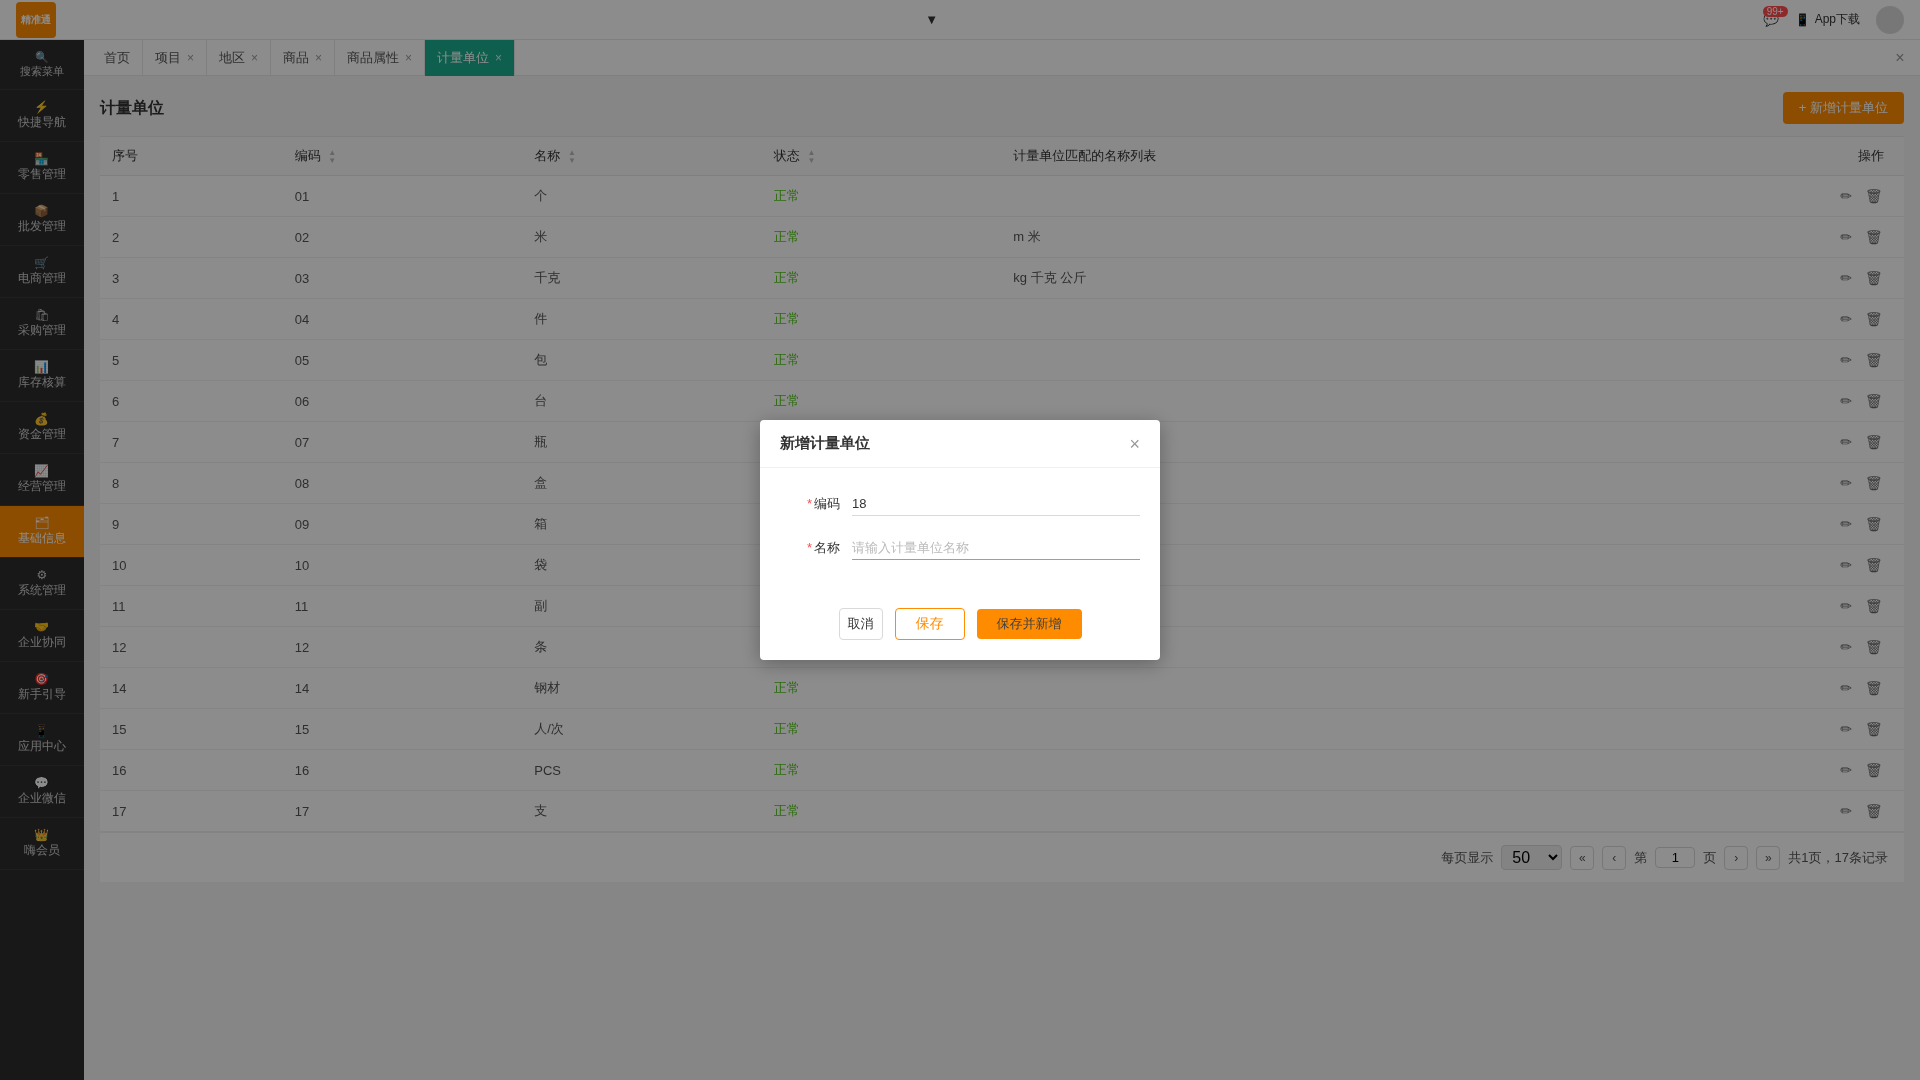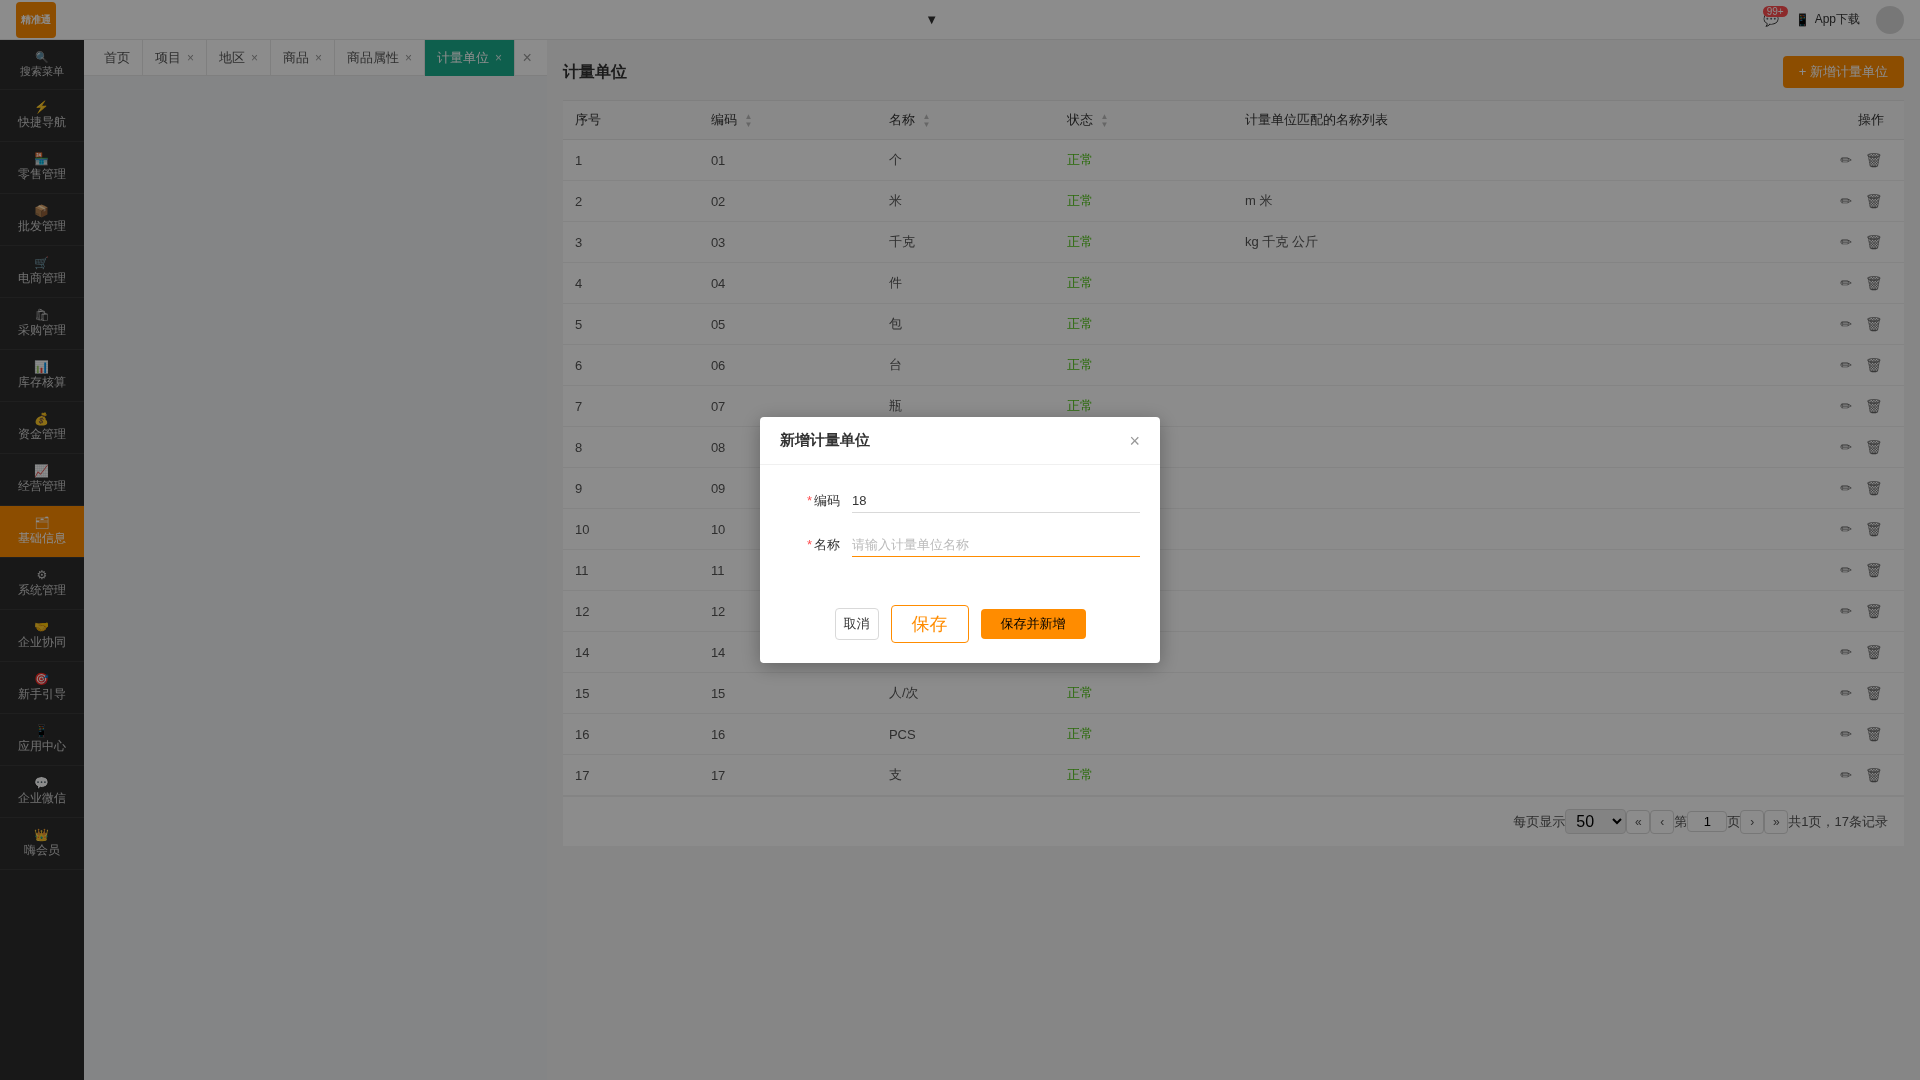--- a/index.html
+++ b/index.html
@@ -115,21 +115,21 @@
     }
     .sidebar-item.search-menu {
       color: #ccc;
       font-size: 11px;
     }
 
     
     .content-area {
       flex: 1;
       display: flex;
-      flex-direction: row;
+      flex-direction: column;
       overflow: hidden;
     }
 
     
     .tab-bar {
       display: flex;
       align-items: center;
       background: #fff;
       border-bottom: 1px solid #e8e8e8;
       padding: 0 8px;
@@ -252,20 +252,21 @@
     }
 
     
     .pagination-bar {
       display: flex;
       align-items: center;
       justify-content: flex-end;
       padding: 12px 16px;
       background: white;
       border-top: 1px solid #f0f0f0;
+      gap: 8px;
       font-size: 13px;
       color: #555;
     }
     .page-size-select {
       border: 1px solid #d9d9d9;
       border-radius: 4px;
       padding: 2px 6px;
       font-size: 16px;
     }
     .page-btn {
@@ -374,28 +375,28 @@
       cursor: pointer;
       font-size: 13px;
     }
     .btn-save {
       padding: 6px 20px;
       border: 1px solid #ff8c00;
       border-radius: 4px;
       background: white;
       color: #ff8c00;
       cursor: pointer;
-      font-size: 18px;
+      font-size: 14px;
     }
     .btn-save-new {
       padding: 6px 20px;
       border: none;
       border-radius: 4px;
       background: #ff8c00;
-      color: #000000;
+      color: #404040;
       cursor: pointer;
       font-size: 13px;
     }
   </style>
 </head>
 <body>
 
 <div class="header">
   <div class="logo-area">
     <div class="logo-icon">精准通</div>

